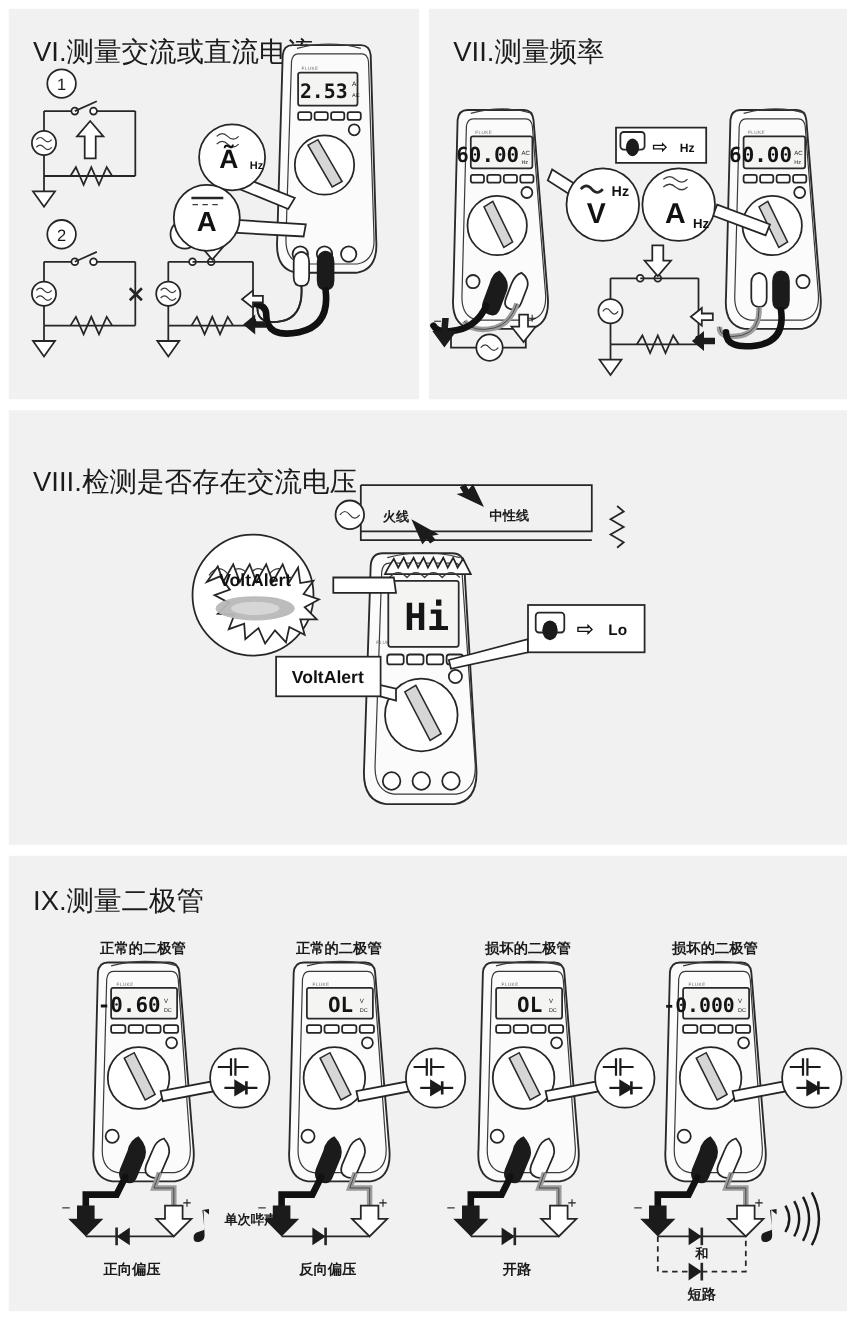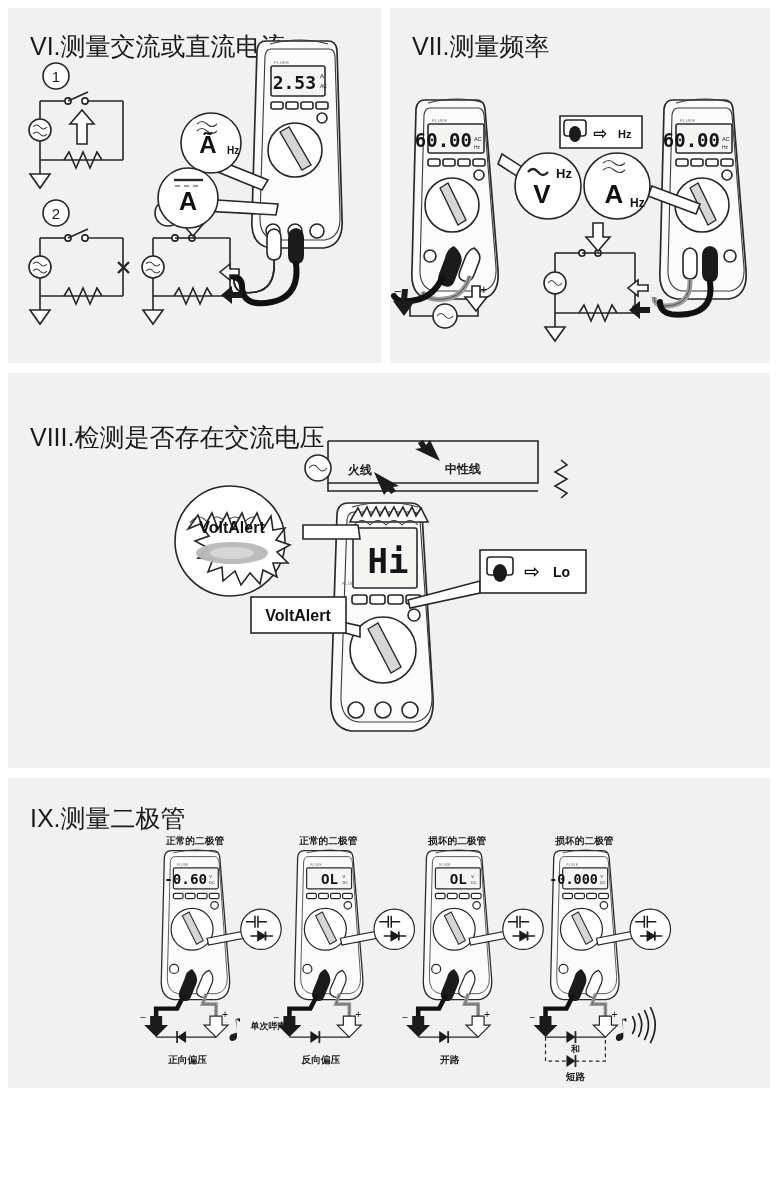--- a/index.html
+++ b/index.html
@@ -11,21 +11,21 @@
   }
   .page{position:absolute;inset:0;background:#ffffff;}
 
   
   .panel{
     position:absolute;background:#f1f1f1;overflow:hidden;
   }
   #panel-vi   {left:8px;  top:8px;   width:373px; height:355px;}
   #panel-vii  {left:390px;top:8px;   width:380px; height:355px;}
   #panel-viii {left:8px;  top:373px; width:762px; height:395px;}
-  #panel-ix   {left:8px;  top:778px; width:762px; height:310px;}
+  #panel-ix   {left:8px;  top:778px; width:762px; height:414px;}
 
   .panel-title{
     position:absolute;
     font-family:"Liberation Sans","DejaVu Sans",sans-serif;
     font-size:25px;font-weight:400;letter-spacing:0px;color:#1b1b1b;
     white-space:nowrap;
   }
   #panel-vi   .panel-title{left:22px;top:22px;}
   #panel-vii  .panel-title{left:22px;top:22px;}
   #panel-viii .panel-title{left:22px;top:24px;margin-top:24px;}

